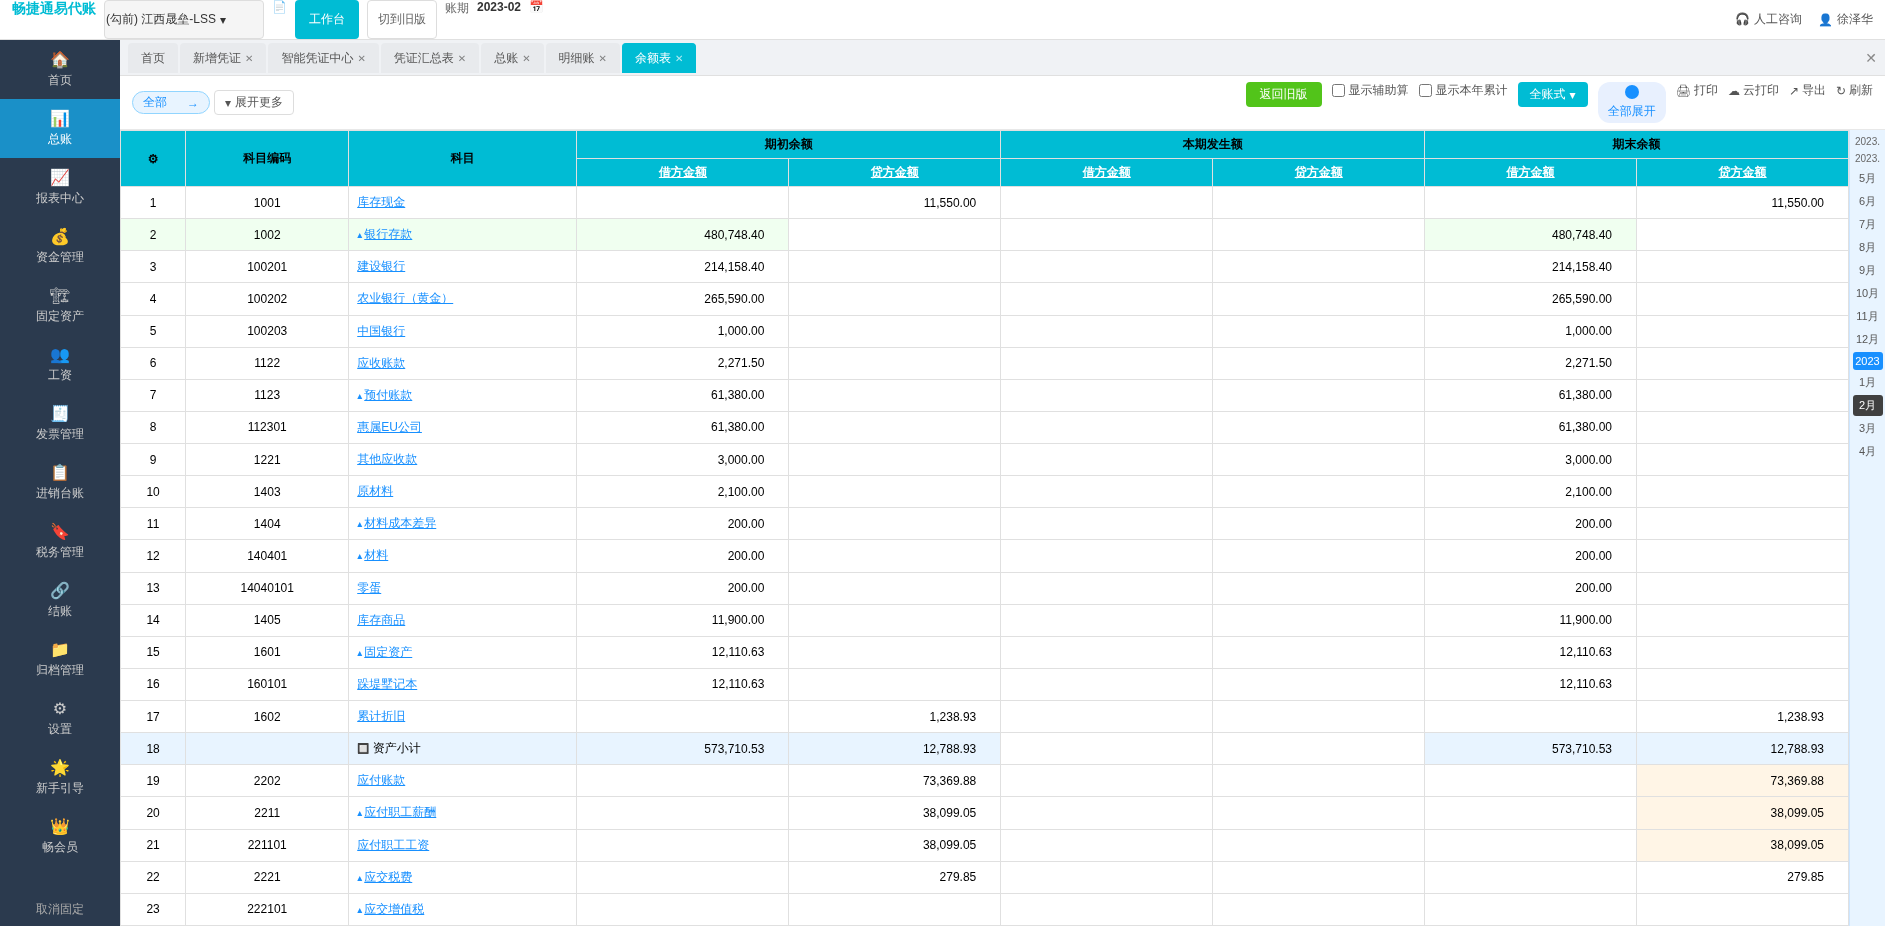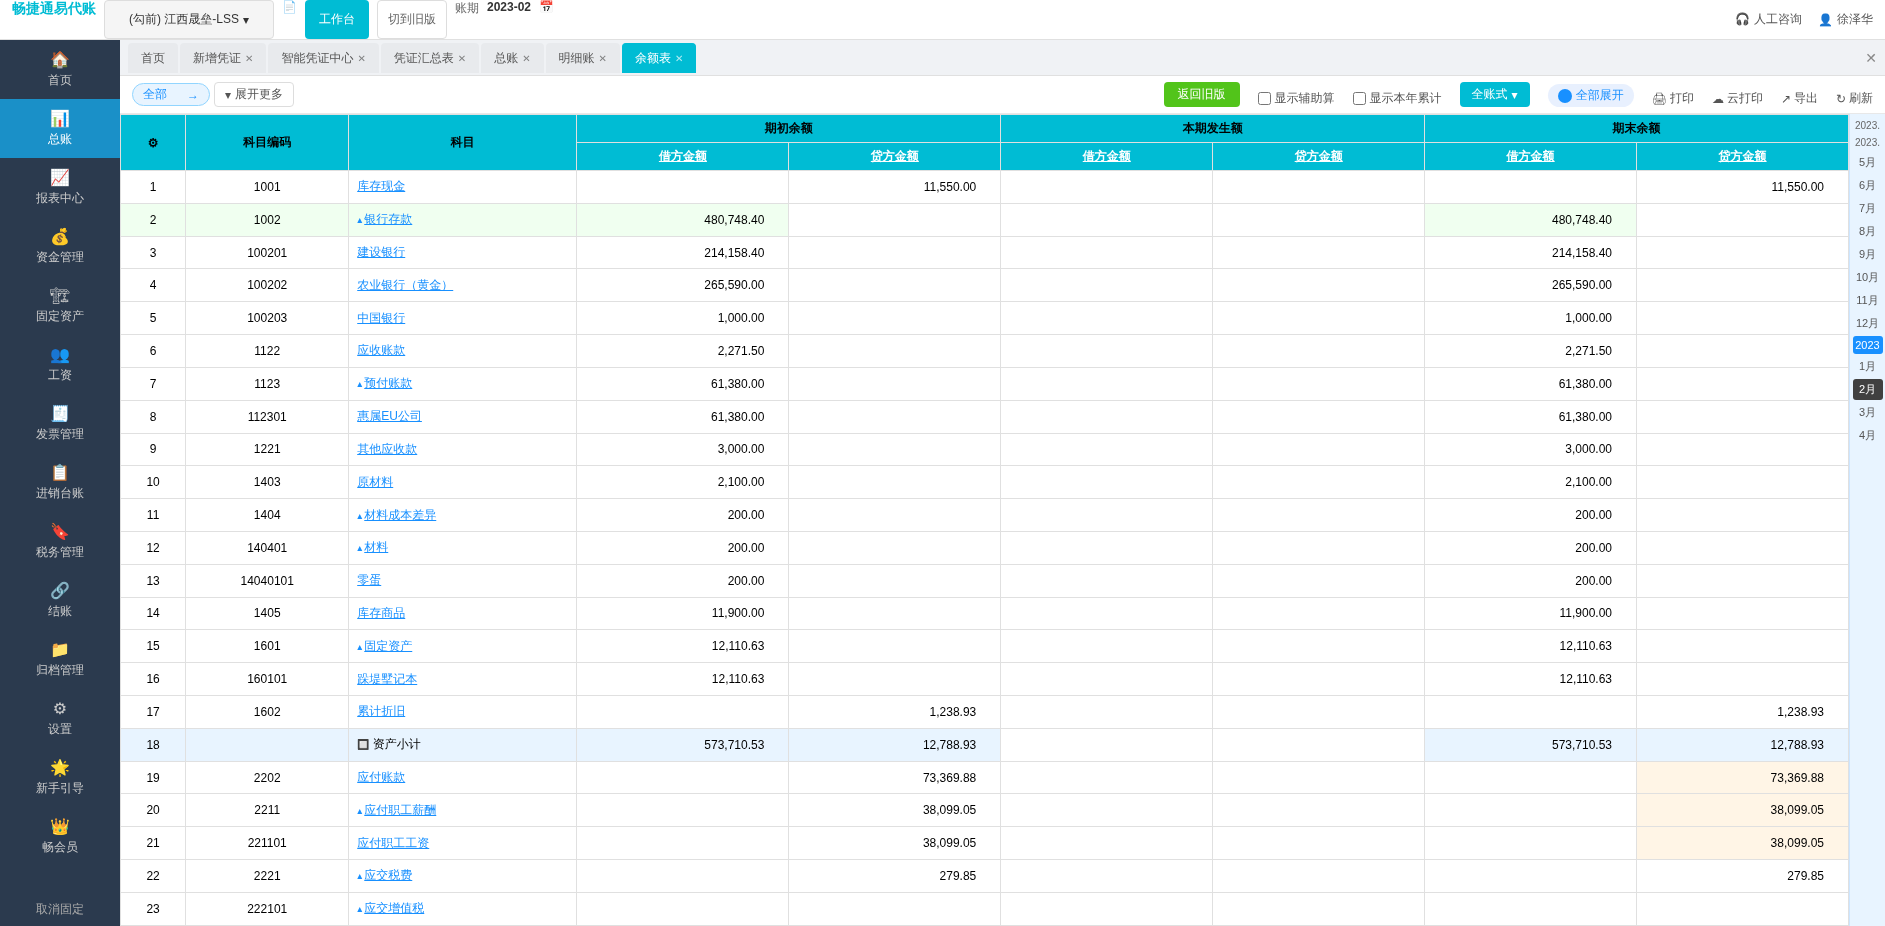--- a/index.html
+++ b/index.html
@@ -19,21 +19,21 @@
       font-weight: bold;
       font-size: 14px;
       white-space: nowrap;
     }
     .company-selector {
       display: flex;
       align-items: center;
       background: #f5f5f5;
       border: 1px solid #ddd;
       border-radius: 4px;
-      padding: 2px 24px;
+      padding: 2px 1px;
       gap: 4px;
       cursor: pointer;
       font-size: 12px;
       color: #333;
       min-width: 160px;
     }
     .btn-workbench {
       background: #00bcd4;
       color: #fff;
       border: none;
@@ -182,22 +182,22 @@
       border: 1px solid #ddd;
       border-radius: 4px;
       padding: 3px 10px;
       cursor: pointer;
       font-size: 12px;
       color: #555;
     }
     .toolbar-right {
       margin-left: auto;
       display: flex;
-      align-items: flex-end;
-      gap: 18px;
+      align-items: flex-start;
+      gap: 10px;
     }
     .btn-return {
       background: #52c41a;
       color: #fff;
       border: none;
       border-radius: 4px;
       padding: 4px 14px;
       cursor: pointer;
       font-size: 12px;
     }
@@ -224,20 +224,21 @@
     .toggle-expand {
       display: flex;
       align-items: center;
       gap: 4px;
       background: #e8f0fe;
       border-radius: 12px;
       padding: 3px 10px;
       cursor: pointer;
       font-size: 12px;
       color: #1890ff;
+      flex-direction: column;
     }
     .icon-btn {
       display: flex;
       align-items: center;
       gap: 3px;
       color: #555;
       cursor: pointer;
       font-size: 12px;
     }
 

